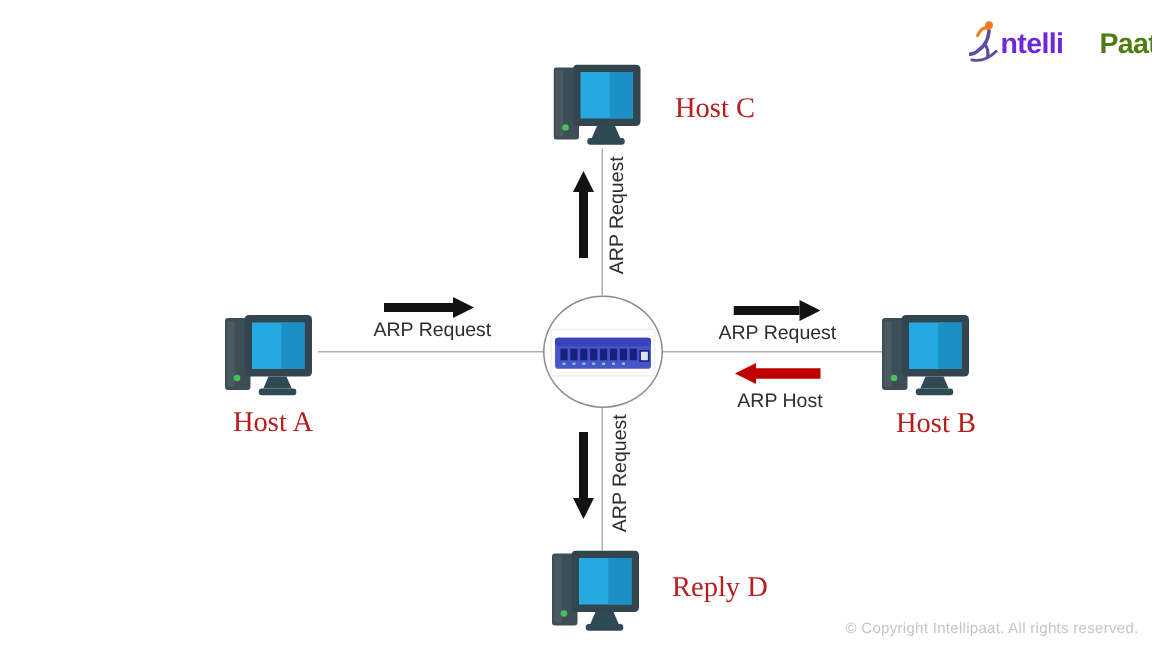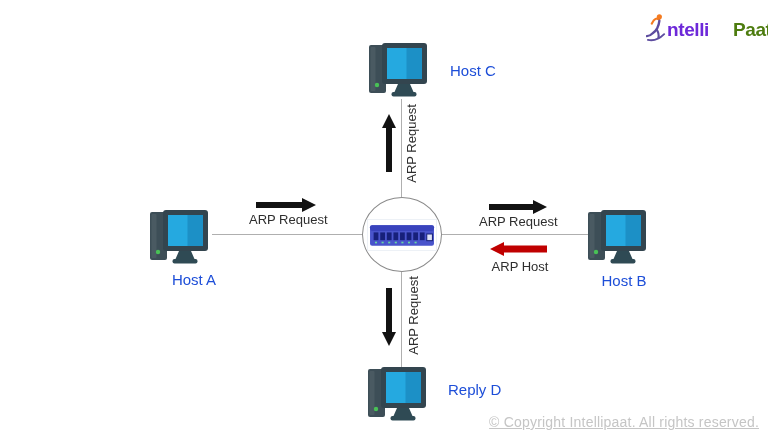--- a/index.html
+++ b/index.html
@@ -3,38 +3,38 @@
 <meta charset="utf-8">
 <style>
   html, body { margin: 0; padding: 0; background: #ffffff; }
   .canvas {
     position: relative; width: 768px; height: 431px; background: #ffffff;
     font-family: "Liberation Sans", sans-serif; overflow: hidden;
   }
   .abs { position: absolute; }
   .conn-line { background: #AFAFAF; }
   .host-label {
-    font-size: 15px; color: #1d4ed8; text-align: center; white-space: nowrap;
+    font-size: 19px; color: #b91c1c; text-align: center; white-space: nowrap; font-family: Liberation Serif, serif;
   }
   .flow-label {
     font-size: 13px; color: #2E2E2E; text-align: center; white-space: nowrap;
   }
   .vertical { transform: rotate(-90deg); transform-origin: center center; }
   .switch-circle {
     left: 362px; top: 197px; width: 80px; height: 75px;
     border: 1px solid #8A8A8A; border-radius: 50%; background: #ffffff;
     display: flex; align-items: center; justify-content: center; box-sizing: border-box;
   }
   .switch-frame { border: 1px solid #EDF1F6; padding: 2px 1px; line-height: 0; }
   .logo-wrap { left: 646px; top: 13px; height: 29px; display: flex; align-items: flex-end; }
   .logo-text { font-size: 19px; font-weight: bold; letter-spacing: -0.4px; line-height: 19px; margin-bottom: 3px; }
   .logo-purple { color: #6d28d9; }
   .logo-orange { color: #4d7c0f; padding-left: 24px; }
   .copyright {
-    right: 9px; top: 414px; font-size: 14px; color: #C5C5C5; letter-spacing: 0.2px; text-decoration: underline;
+    right: 9px; top: 414px; font-size: 10px; color: #C5C5C5; letter-spacing: 0.2px;
   }
 </style>
 </head>
 <body>
 
 <div class="canvas">
 
   <svg width="0" height="0" style="position:absolute" aria-hidden="true">
     <defs>
       <g id="pc-icon">
@@ -90,21 +90,21 @@
     <div class="switch-frame">
       <svg width="66" height="26" viewBox="0 0 64 25">
           <use href="#switch-icon"></use>
         </svg>
     </div>
   </div>
 
   <svg class="abs" style="left:150px; top:210px;" width="64" height="54" viewBox="0 0 64 54">
       <use href="#pc-icon"></use>
     </svg>
-  <div class="abs host-label" style="left:158px; top:271px; width:72px;">Host A</div>
+  <div class="abs host-label" style="left:146px; top:271px; width:72px;">Host A</div>
 
   <svg class="abs" style="left:588px; top:210px;" width="64" height="54" viewBox="0 0 64 54">
       <use href="#pc-icon"></use>
     </svg>
   <div class="abs host-label" style="left:588px; top:272px; width:72px;">Host B</div>
 
   <svg class="abs" style="left:369px; top:43px;" width="64" height="54" viewBox="0 0 64 54">
       <use href="#pc-icon"></use>
     </svg>
   <div class="abs host-label" style="left:450px; top:62px;">Host C</div>

